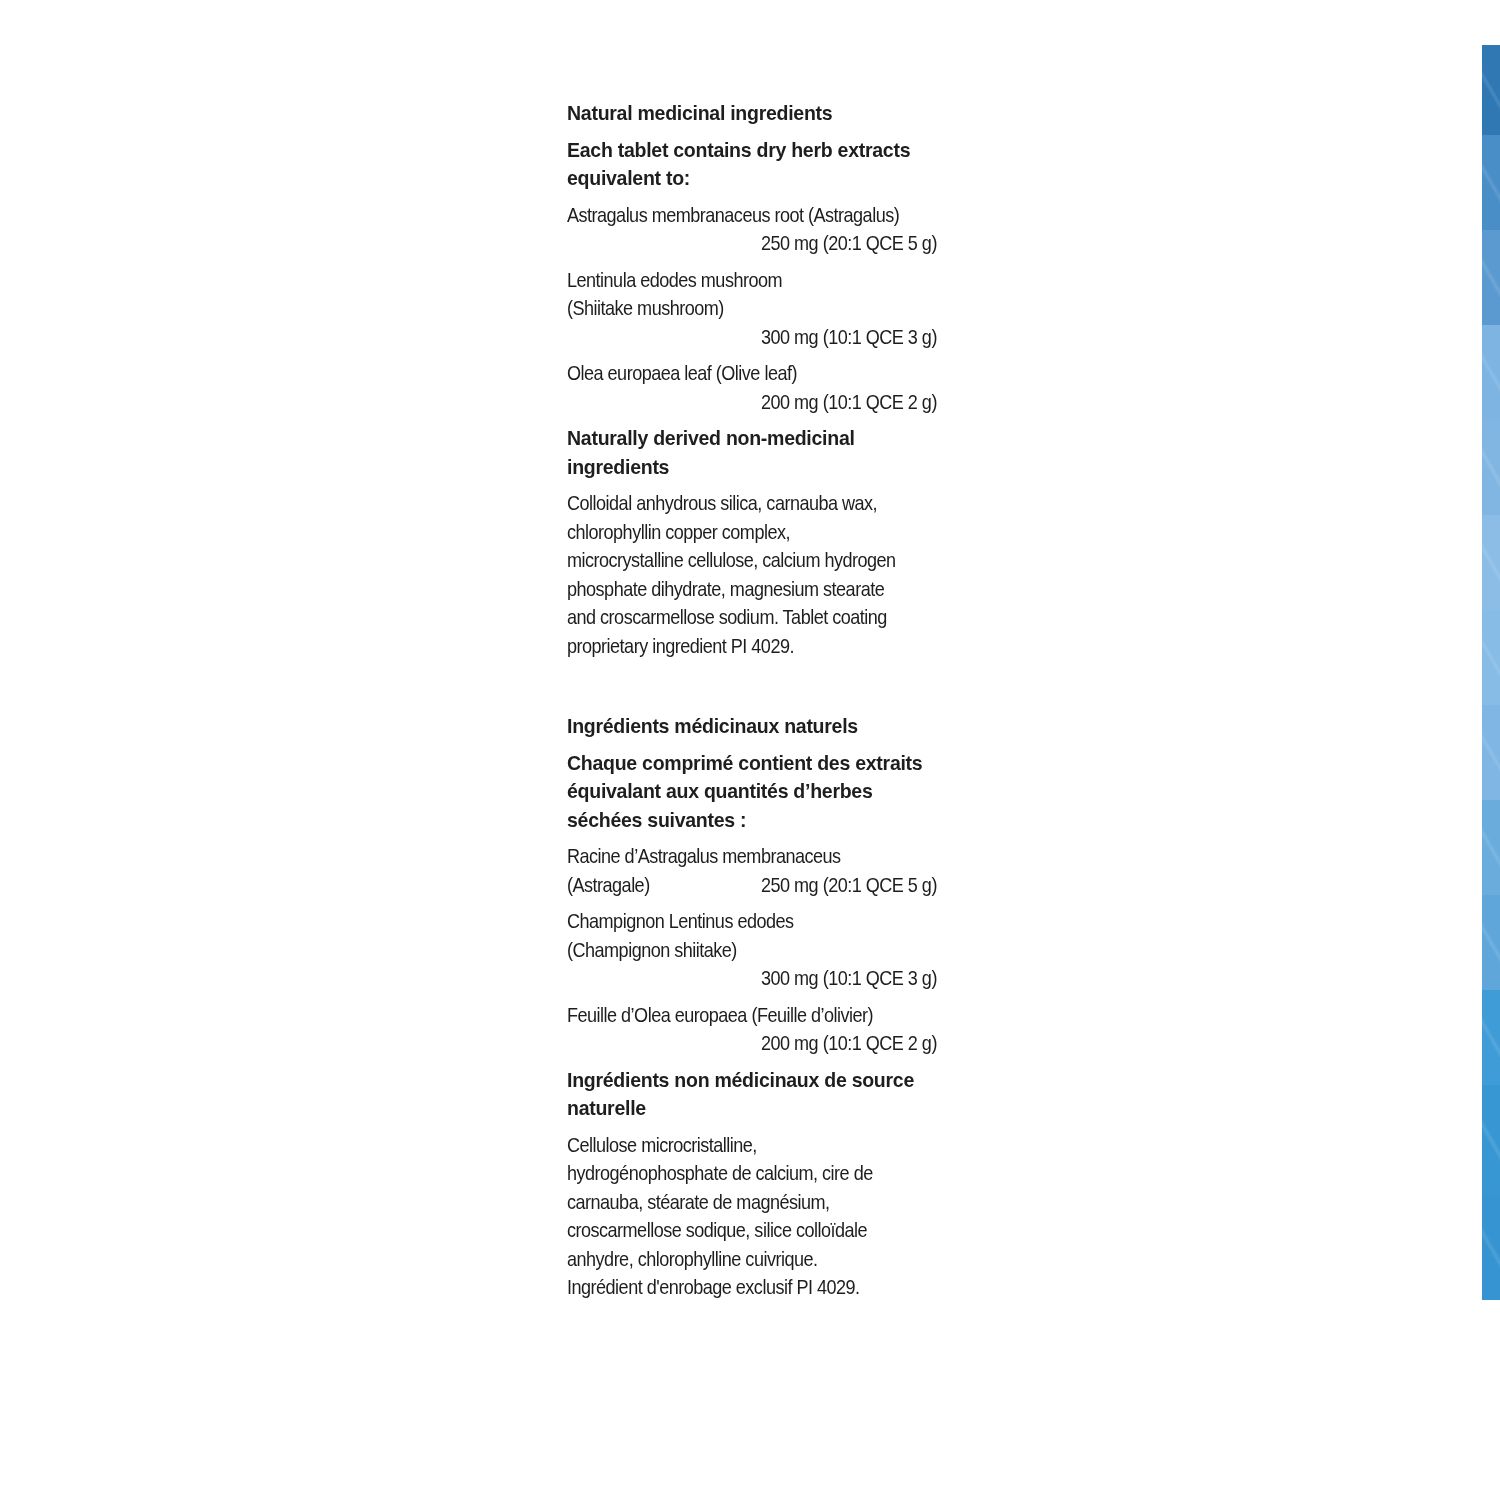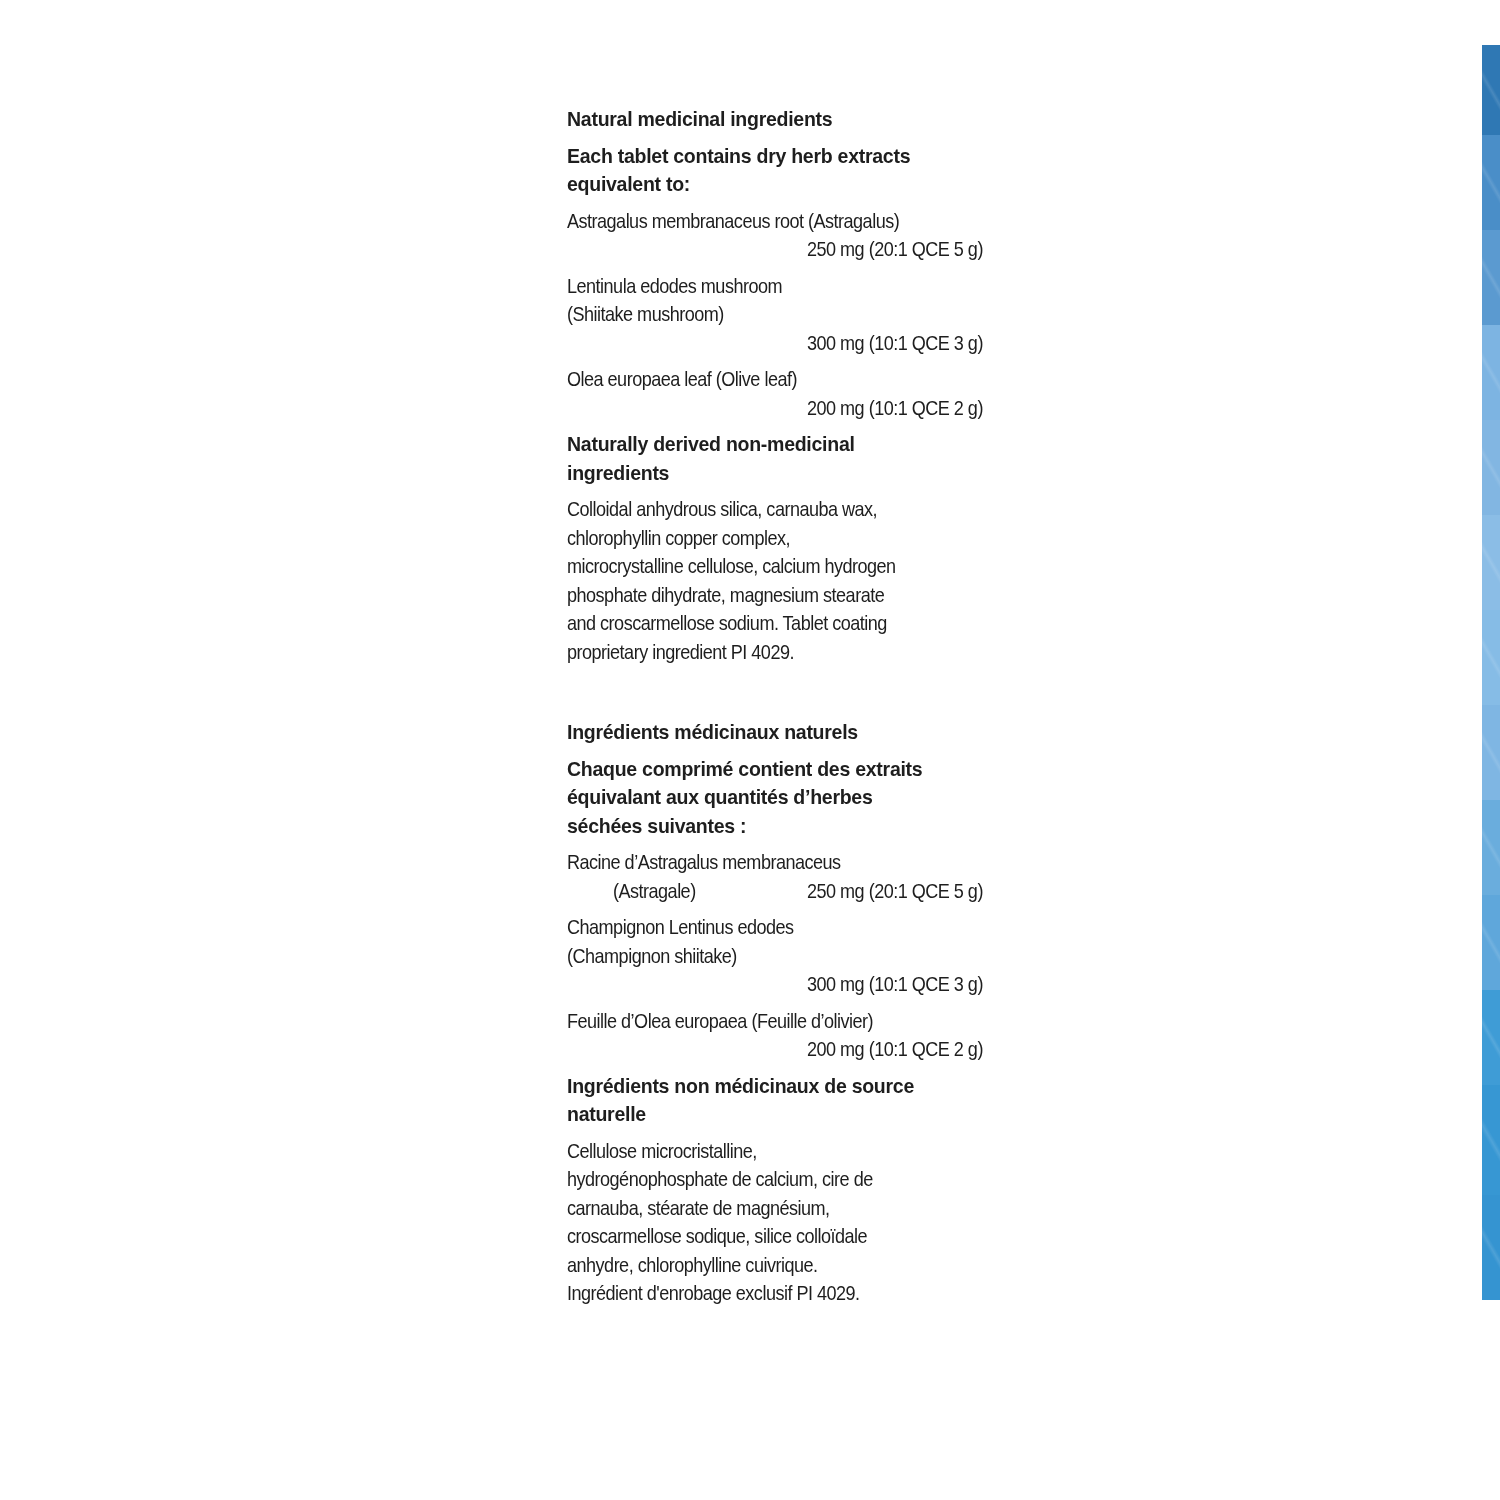--- a/index.html
+++ b/index.html
@@ -1,35 +1,35 @@
 <!DOCTYPE html>
 <html><head>
 <meta charset="utf-8">
 <style>
   html, body { margin: 0; padding: 0; }
   body {
     width: 1500px; height: 1500px; background: #ffffff; position: relative; overflow: hidden;
     font-family: "Liberation Sans", "DejaVu Sans", sans-serif; color: #1e1e1e;
   }
   .label-panel {
-    position: absolute; left: 567px; top: 105px; width: 400px;
+    position: absolute; left: 567px; top: 99px; width: 400px;
   }
   .h {
     font-weight: bold; font-size: 21px; line-height: 28.5px; letter-spacing: -0.3px;
     transform: scaleX(0.93); transform-origin: left;
     white-space: nowrap;
   }
   .t {
     font-size: 21px; line-height: 28.5px; letter-spacing: -0.6px;
     transform: scaleX(0.86); transform-origin: left; white-space: nowrap;
     font-weight: normal;
   }
   .gap { height: 8px; }
   .dose {
-    position: relative; height: 28.5px; margin-left: 46px;
+    position: relative; height: 28.5px;
   }
   .dose .amt {
     position: absolute; left: 194px; top: 0;
     font-size: 21px; line-height: 28.5px; letter-spacing: -0.6px;
     transform: scaleX(0.86); transform-origin: left; white-space: nowrap;
   }
   .dose .lead {
     position: absolute; left: 0; top: 0;
     font-size: 21px; line-height: 28.5px; letter-spacing: -0.6px;
     transform: scaleX(0.86); transform-origin: left; white-space: nowrap;

